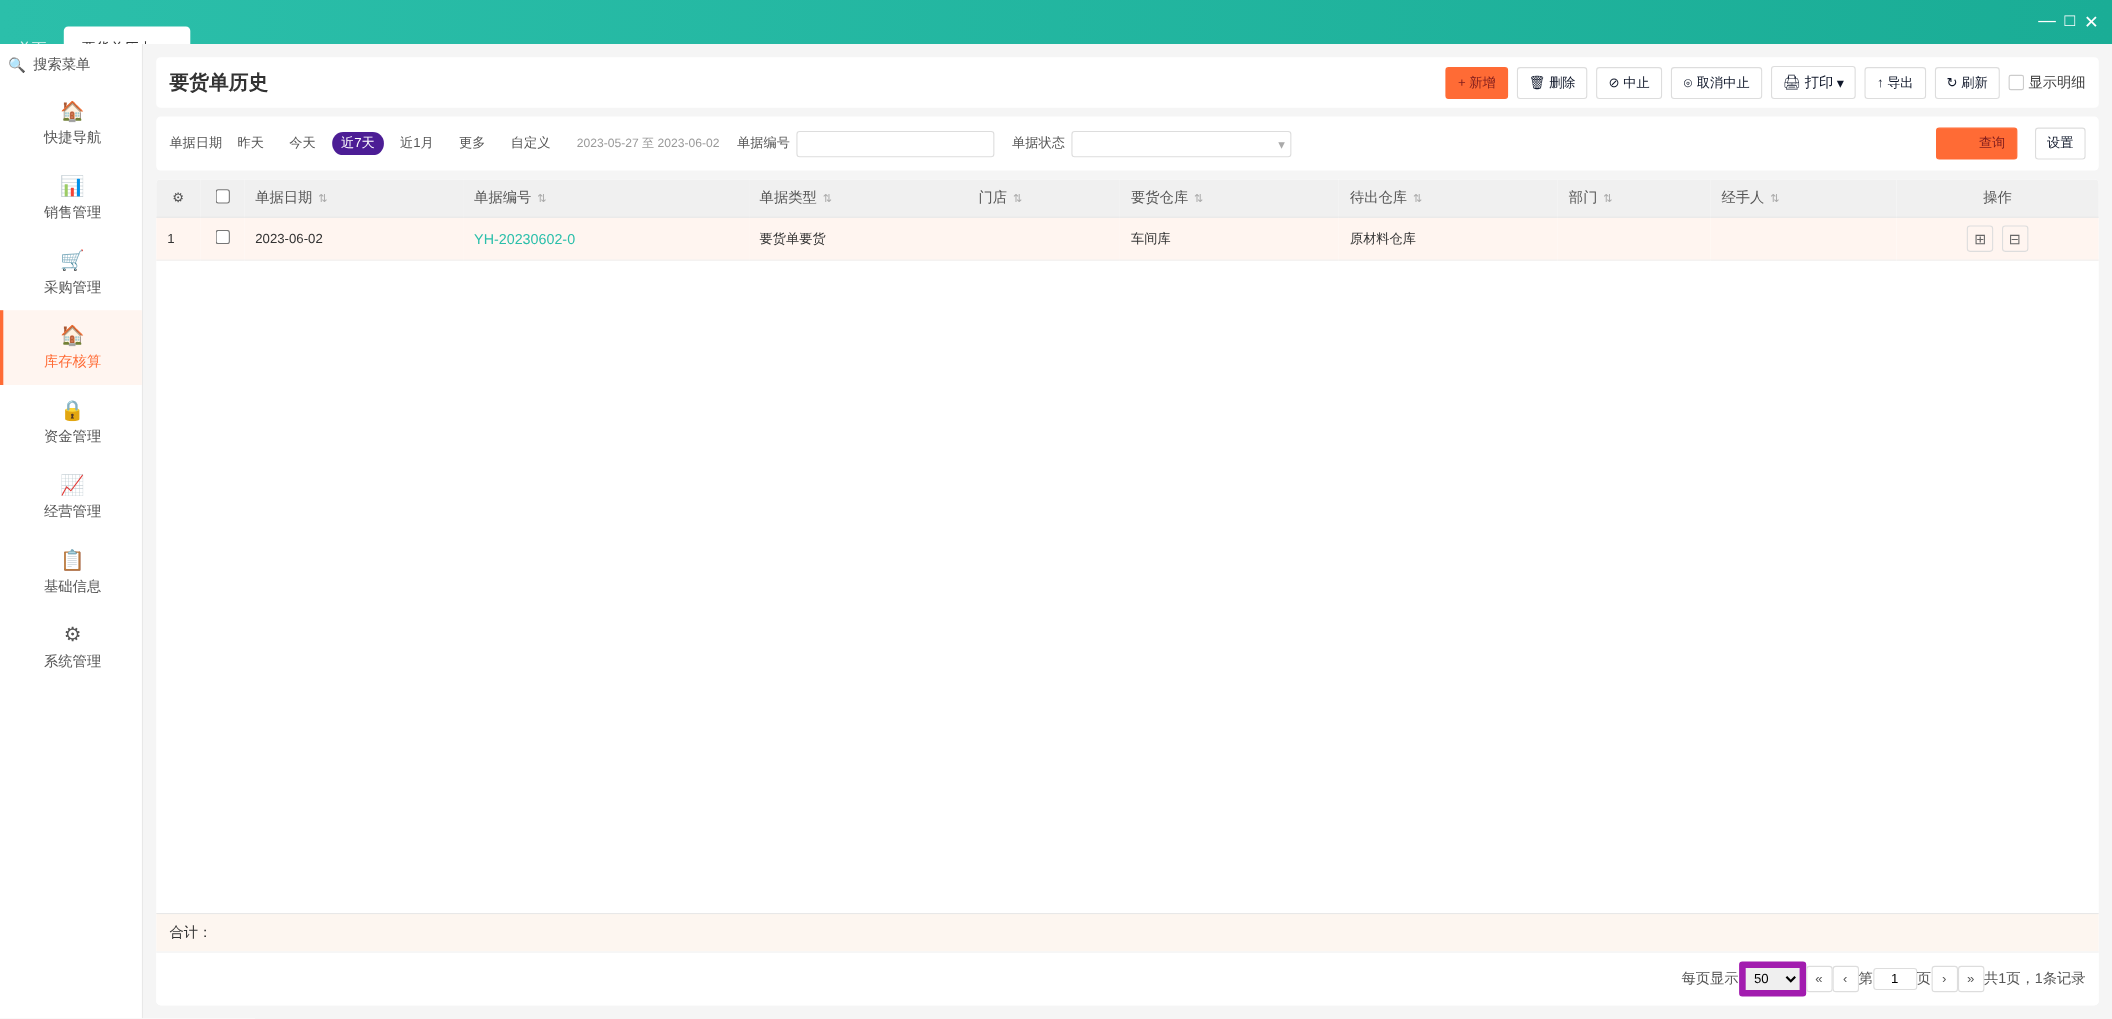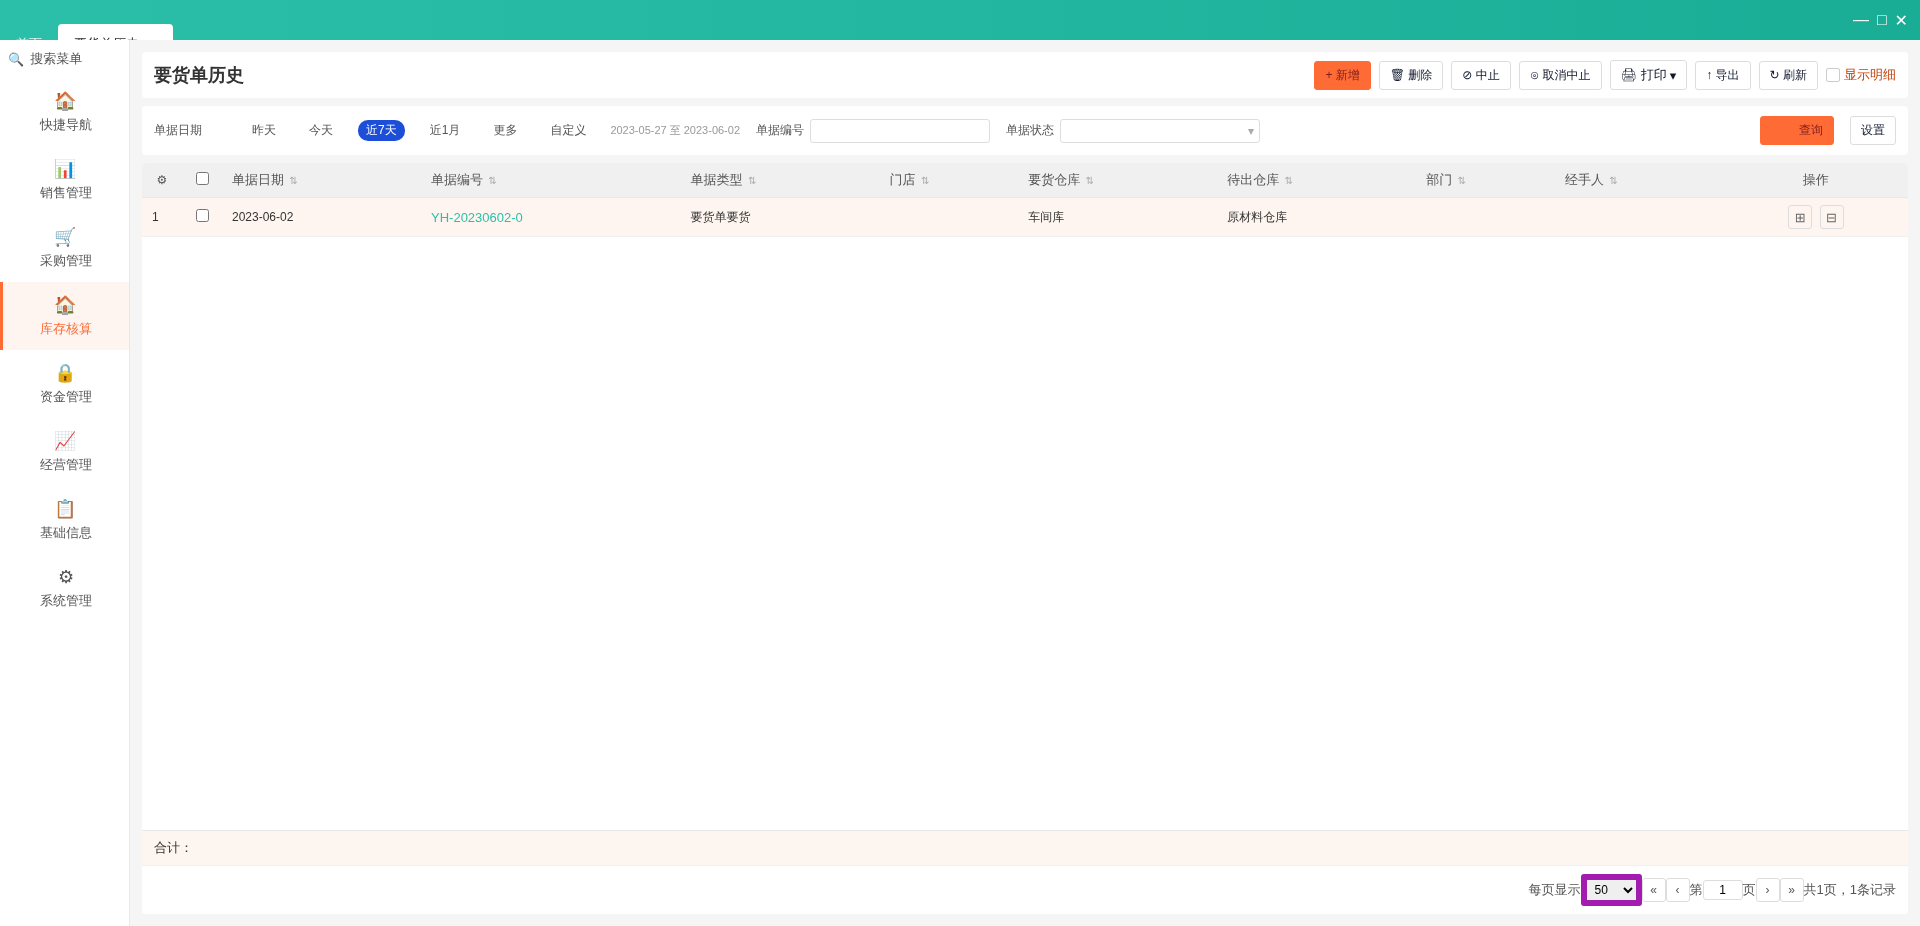--- a/index.html
+++ b/index.html
@@ -147,32 +147,31 @@
     }
     .filter-item {
       display: flex;
       align-items: center;
       gap: 6px;
     }
     .filter-label { color: #555; font-size: 12px; white-space: nowrap; }
     .filter-date-options {
       display: flex;
       align-items: center;
-      gap: 17px;
-      margin-left: 36px;
+      gap: 7px;
     }
     .date-opt {
       padding: 2px 8px;
       border-radius: 10px;
       cursor: pointer;
       font-size: 12px;
       color: #555;
     }
     .date-opt.active {
-      background: #1d4ed8;
+      background: #4c1d95;
       color: white;
       text-align: right;
     }
     .date-range { font-size: 11px; color: #999; }
     .filter-input {
       border: 1px solid #ddd;
       border-radius: 3px;
       padding: 4px 8px;
       font-size: 12px;
       width: 180px;
@@ -293,21 +292,21 @@
       outline: none;
     }
     input[type=checkbox] { cursor: pointer; }
 
     
     .display-toggle {
       display: flex;
       align-items: center;
       gap: 4px;
       font-size: 12px;
-      color: #c2410c;
+      color: #404040;
       cursor: pointer;
     }
     .display-checkbox {
       width: 14px;
       height: 14px;
       border: 1px solid #ccc;
       border-radius: 2px;
       display: inline-block;
     }
   </style>

